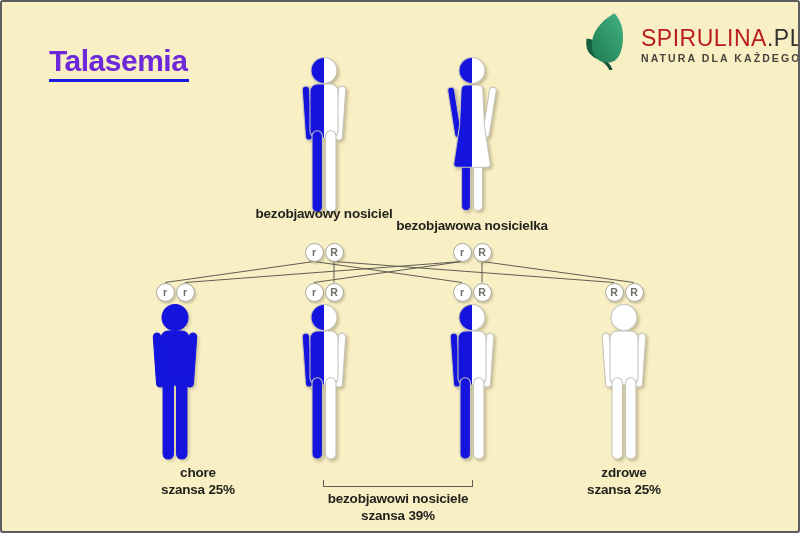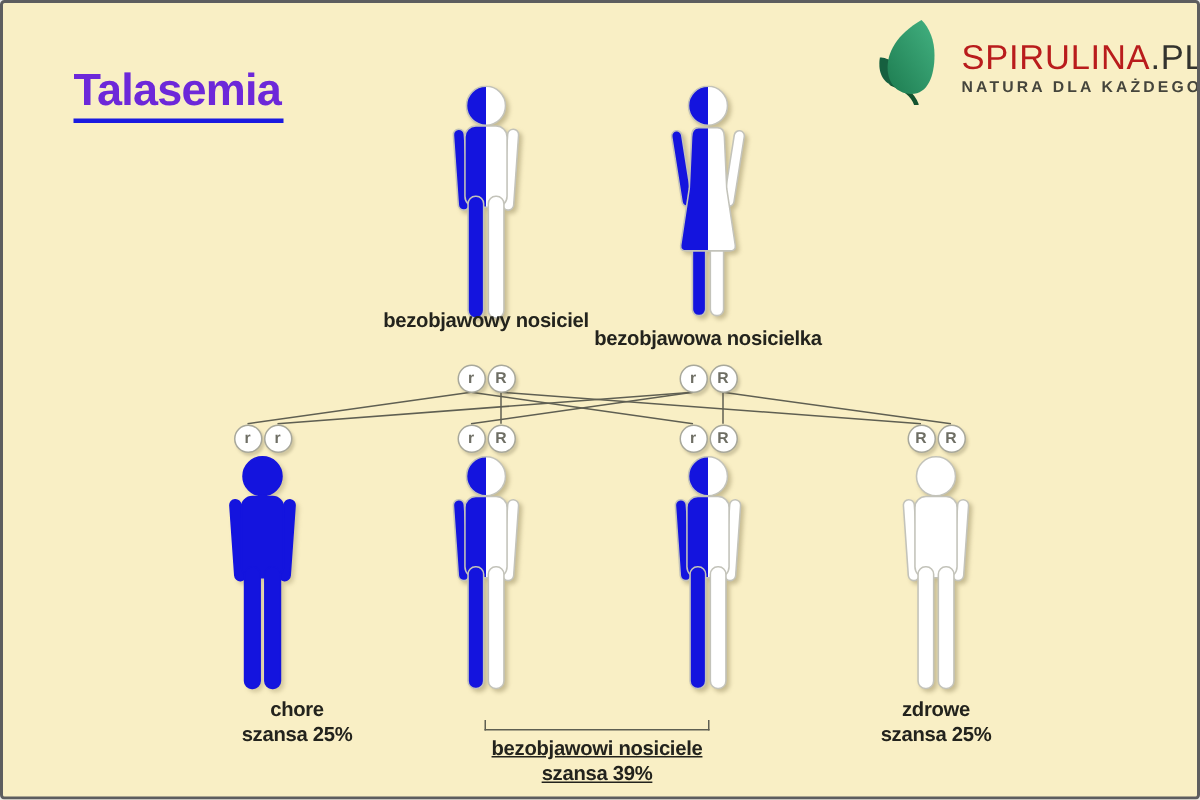--- a/index.html
+++ b/index.html
@@ -108,21 +108,21 @@
       <line x1="312" y1="259.5" x2="460" y2="280.5"></line>
       <line x1="332" y1="259.5" x2="332" y2="280.5"></line>
       <line x1="332" y1="259.5" x2="612" y2="280.5"></line>
       <line x1="460" y1="259.5" x2="183" y2="280.5"></line>
       <line x1="460" y1="259.5" x2="312" y2="280.5"></line>
       <line x1="480" y1="259.5" x2="480" y2="280.5"></line>
       <line x1="480" y1="259.5" x2="632" y2="280.5"></line>
     </svg>
 
   <div class="bracket" id="bracket" style="top: 478px; height: 7px; left: 321px; width: 150px;"></div>
-  <div class="flabel" style="left:396px;top:489px;text-decoration:underline;">
+  <div class="flabel" style="left:396px;top:489px;">
     <div>bezobjawowi nosiciele</div>
     <div>szansa 39%</div>
   </div>
 <svg class="fig carrier" viewBox="0 0 100 300" width="52" height="156" style="left: 296px; top: 55px;">
       <use href="#sym-male"></use>
     </svg>
     <div class="allele" style="left: 302.5px; top: 240.5px;">r</div>
     <div class="allele" style="left: 322.5px; top: 240.5px;">R</div>
     <div class="flabel" style="left: 322px; top: 204px;">
       <div>bezobjawowy nosiciel</div>

